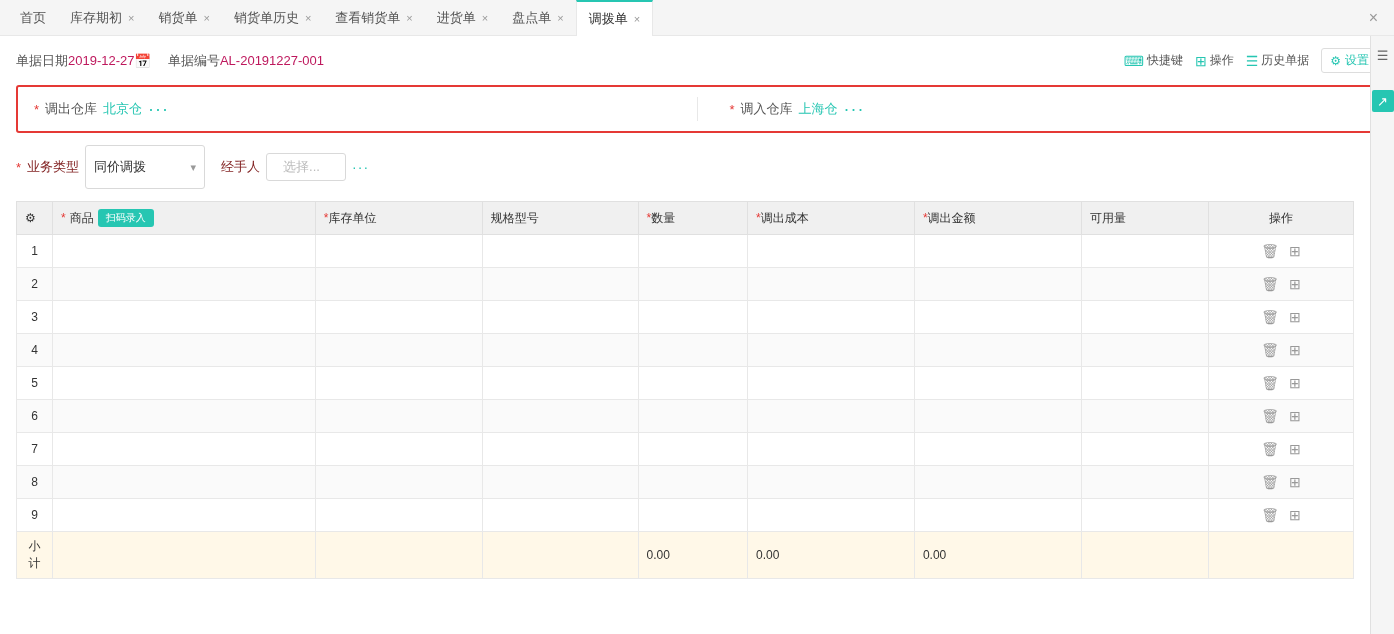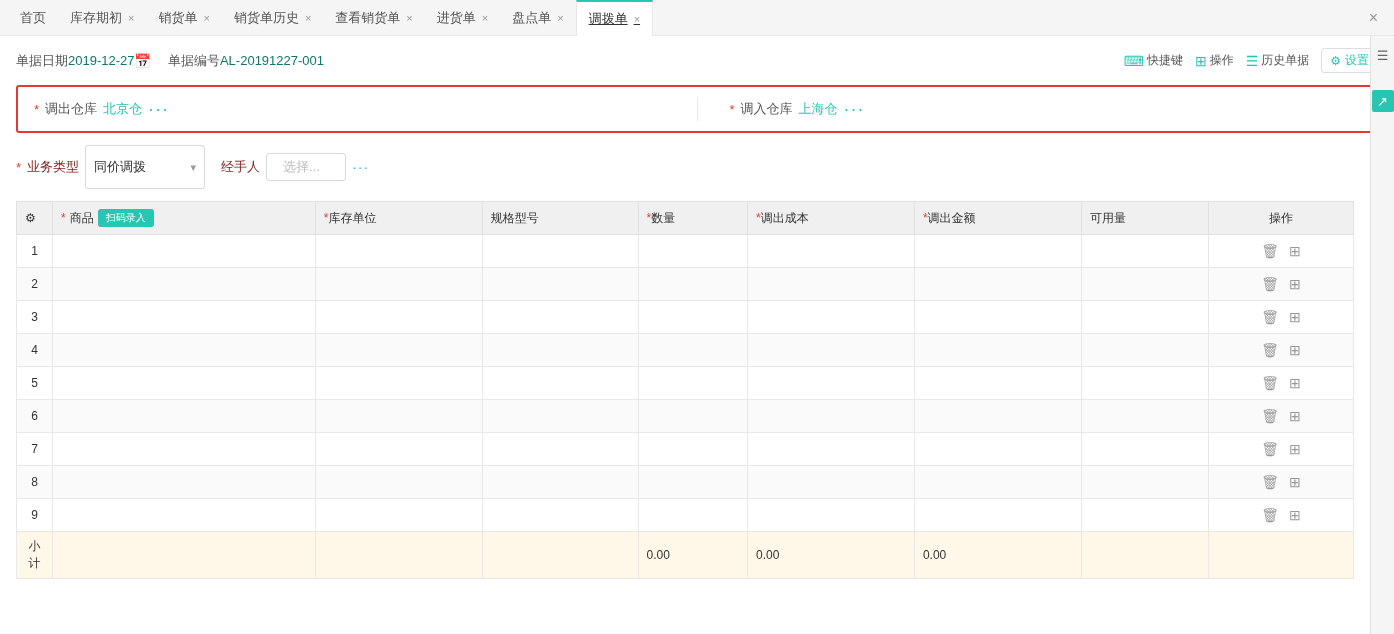--- a/index.html
+++ b/index.html
@@ -26,21 +26,20 @@
       white-space: nowrap;
       position: relative;
     }
     .tab-item.active {
       background: #fff;
       color: #333;
       border-top: 2px solid #26c6b2;
       border-left: 1px solid #e8e8e8;
       border-right: 1px solid #e8e8e8;
       margin-bottom: -1px;
-      text-decoration: underline;
     }
     .tab-item .close-icon {
       margin-left: 6px;
       font-size: 11px;
       color: #999;
       cursor: pointer;
     }
     .tab-bar .close-all {
       margin-left: auto;
       font-size: 16px;
@@ -70,21 +69,21 @@
     .form-field {
       display: flex;
       align-items: center;
       font-size: 13px;
       color: #333;
     }
     .form-field .label {
       color: #555;
     }
     .form-field .value {
-      color: #0f766e;
+      color: #be185d;
     }
     .calendar-icon {
       color: #26c6b2;
       cursor: pointer;
       font-size: 14px;
     }
     .form-header-right {
       display: flex;
       align-items: center;
       gap: 12px;

